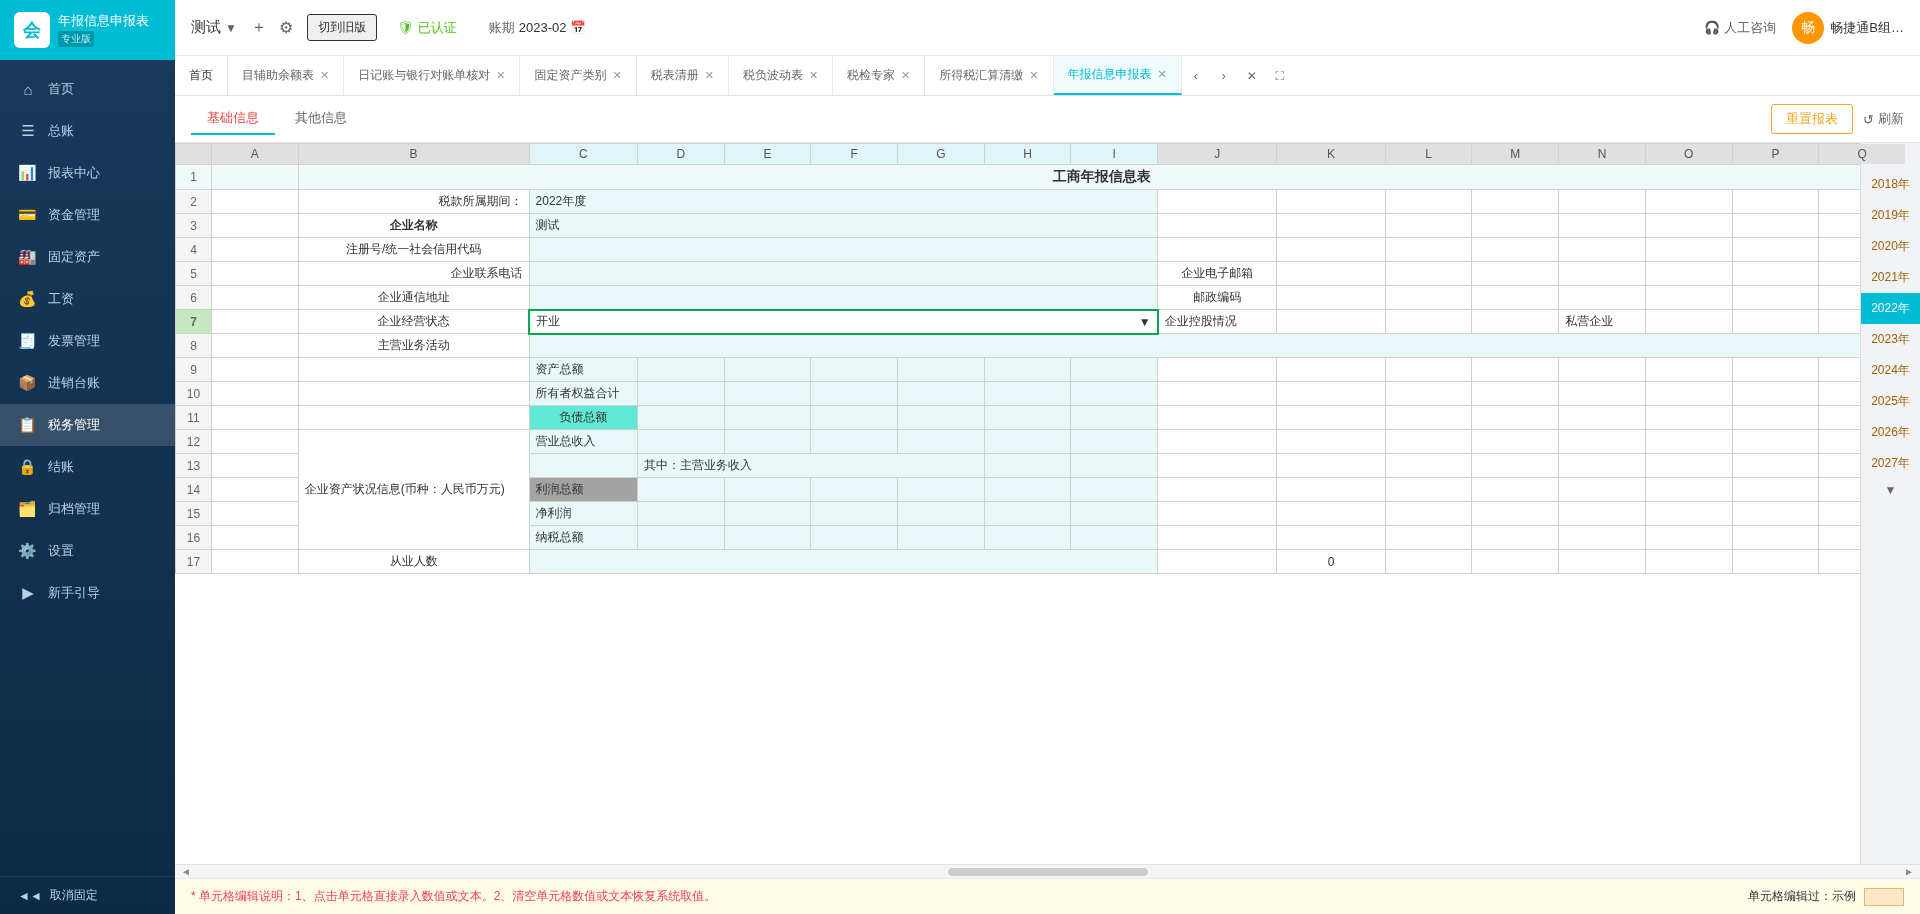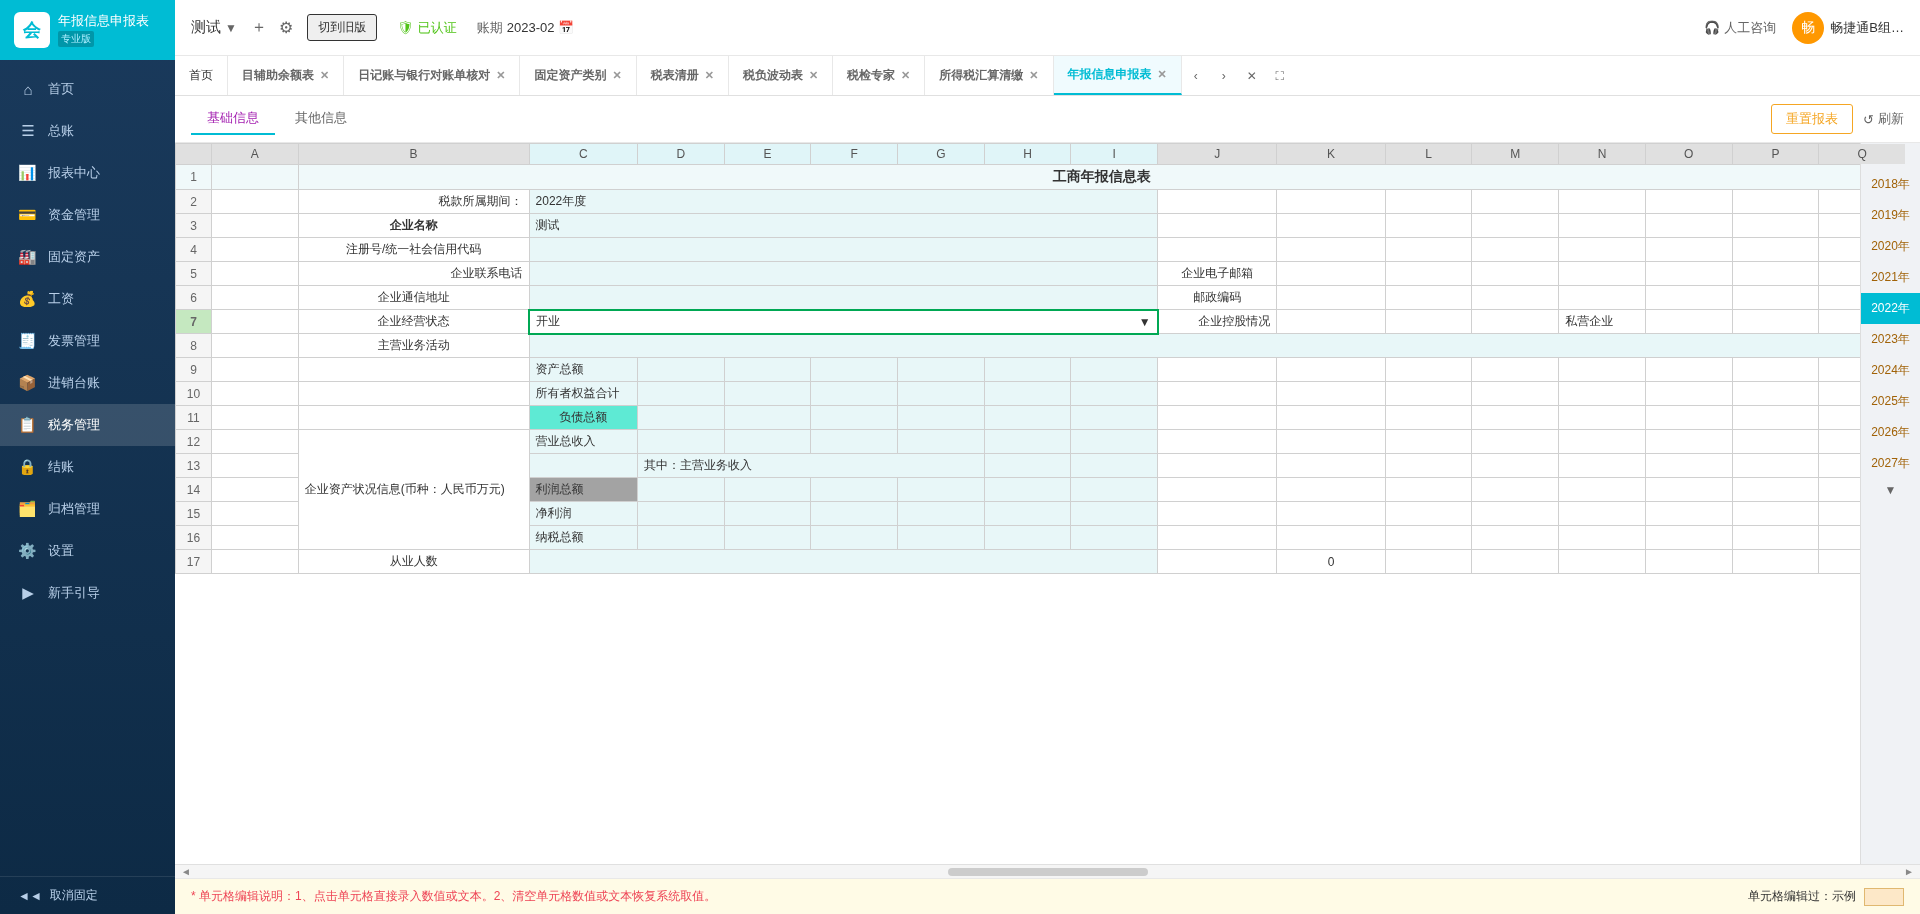--- a/index.html
+++ b/index.html
@@ -48,40 +48,40 @@
     .topbar-settings { color: #666; cursor: pointer; margin: 0 6px; font-size: 16px; }
     .topbar-old-btn {
       border: 1px solid #333; border-radius: 3px; padding: 4px 10px;
       font-size: 12px; color: #333; cursor: pointer; margin: 0 8px;
     }
     .topbar-certified {
       display: flex; align-items: center; color: #52c41a;
       font-size: 13px; margin: 0 12px;
     }
     .topbar-certified-icon { margin-right: 4px; }
-    .topbar-period { display: flex; align-items: center; color: #333; font-size: 13px; margin: 0 8px; }
+    .topbar-period { display: flex; align-items: center; color: #333; font-size: 13px; margin: 0 20px; }
     .topbar-period-label { margin-right: 4px; color: #666; }
     .topbar-period-cal { margin-left: 4px; color: #666; cursor: pointer; }
     .topbar-spacer { flex: 1; }
     .topbar-service { display: flex; align-items: center; color: #666; font-size: 13px; cursor: pointer; margin: 0 16px; }
     .topbar-service-icon { margin-right: 4px; }
     .topbar-user { display: flex; align-items: center; cursor: pointer; }
     .topbar-avatar { width: 32px; height: 32px; border-radius: 50%; background: #ff9800; display: flex; align-items: center; justify-content: center; color: white; font-size: 14px; margin-right: 6px; overflow: hidden; }
     .topbar-username { color: #333; font-size: 13px; }
 
     
     .tabbar {
       position: fixed; left: 175px; top: 56px; right: 0; height: 40px;
       background: white; display: flex; align-items: stretch;
       border-bottom: 1px solid #e0e0e0; z-index: 98; overflow: hidden;
     }
     .tabbar-item {
       display: flex; align-items: center; padding: 0 14px;
       font-size: 12px; color: #666; cursor: pointer; border-right: 1px solid #e8e8e8;
-      white-space: nowrap; position: relative; flex-shrink: 0; font-weight: bold;
+      white-space: nowrap; position: relative; flex-shrink: 0;
     }
     .tabbar-item.active {
       color: #00bcd4; border-bottom: 2px solid #00bcd4;
       background: #f0fbfe;
     }
     .tabbar-item .tab-close {
       margin-left: 6px; font-size: 11px; color: #999; cursor: pointer;
     }
     .tabbar-item.home { color: #333; font-weight: 500; }
     .tabbar-nav-btn {
@@ -103,21 +103,21 @@
       background: #f5f5f5; overflow: hidden;
     }
     .page-container {
       background: white; margin: 0; padding: 0; height: 100%;
       display: flex; flex-direction: column;
     }
     .sub-tab {
       padding: 6px 16px; font-size: 13px; color: #666; cursor: pointer;
       border-bottom: 2px solid transparent; margin-right: 4px;
     }
-    .sub-tab.active { color: #a21caf; border-bottom-color: #00bcd4; }
+    .sub-tab.active { color: #ef4444; border-bottom-color: #00bcd4; }
     .btn-reset {
       border: 1px solid #f5a623; color: #f5a623; background: white;
       border-radius: 3px; padding: 5px 14px; font-size: 13px; cursor: pointer;
       margin-right: 10px;
     }
     .btn-refresh {
       display: flex; align-items: center; color: #666; font-size: 13px; cursor: pointer;
     }
     .btn-refresh-icon { margin-right: 4px; }
 
@@ -464,21 +464,21 @@
               <tr>
                 <td class="row-num" style="background:#c5e8c0; font-weight:bold;">7</td>
                 <td></td>
                 <td style="text-align:center;">企业经营状态</td>
                 <td colspan="7" style="background:white; border: 2px solid #00a854; padding: 2px 6px;">
                   <div class="dropdown-cell">
                     <span>开业</span>
                     <span>▼</span>
                   </div>
                 </td>
-                <td style="text-align:right;">企业控股情况</td>
+                <td style="text-align:left;">企业控股情况</td>
                 <td></td>
                 <td></td>
                 <td></td>
                 <td>私营企业</td>
                 <td></td>
                 <td></td>
                 <td></td>
               </tr>
 
               <tr>

